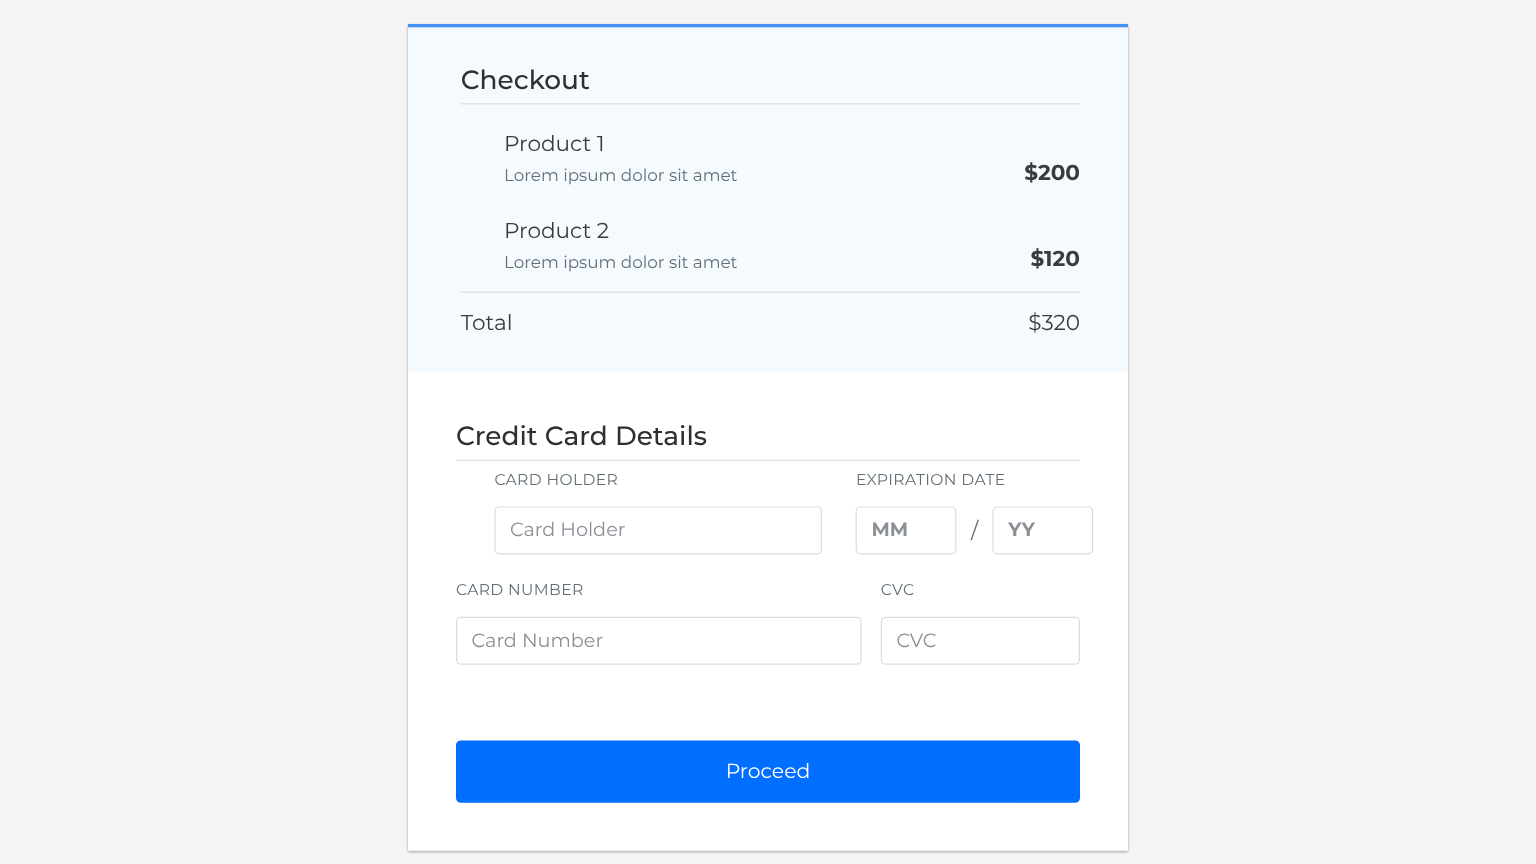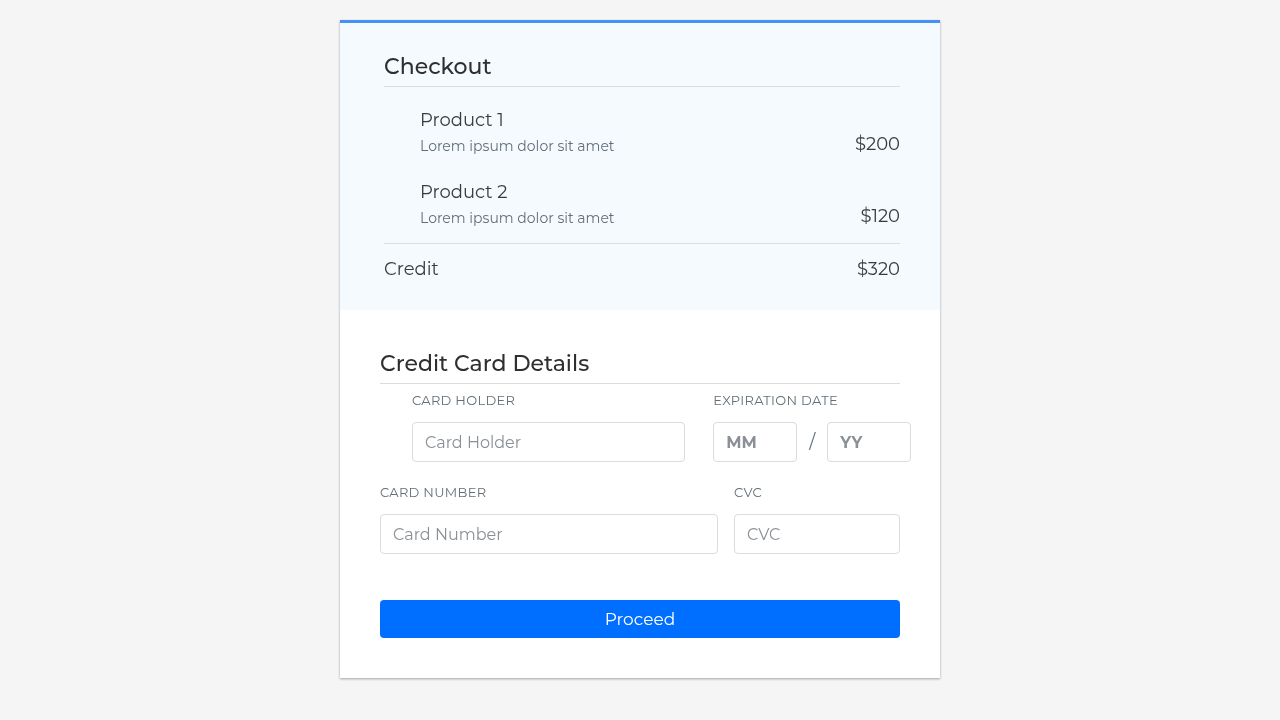--- a/index.html
+++ b/index.html
@@ -60,20 +60,21 @@
   }
   .row .desc{
     font-size:14px;
     color:var(--muted);
     margin-top:6px;
   }
   .row .price{
     font-size:18px;
     color:var(--text);
     white-space:nowrap;
+    font-weight:bold;
   }
   hr.sep{
     border:none;
     border-top:1px solid var(--border);
     margin:4px 0 0;
   }
   .total{
     display:flex;
     justify-content:space-between;
     padding-top:14px;
@@ -112,22 +113,22 @@
   .slash{color:var(--muted);font-size:18px;}
   .row1{display:flex;gap:28px;margin-left:32px;}
   .row1 .field:first-child{flex:0 0 56%;}
   .row1 .field:last-child{flex:1;}
   .row2{display:flex;gap:16px;margin-top:22px;}
   .row2 .field:first-child{flex:0 0 65%;}
   .row2 .field:last-child{flex:1;}
   .btn{
     display:block;
     width:100%;
-    margin-top:46px;
-    height:38px;
+    margin-top:63px;
+    height:52px;
     background:var(--accent);
     color:#fff;
     font-size:17px;
     border:none;
     border-radius:4px;
     cursor:pointer;
     font-family:inherit;
   }
 </style>
 </head>
@@ -150,21 +151,21 @@
       <div>
         <div class="title">Product 2</div>
         <div class="desc">Lorem ipsum dolor sit amet</div>
       </div>
       <div class="price">$120</div>
     </div>
 
     <hr class="sep">
 
     <div class="total">
-      <div>Credit</div>
+      <div>Total</div>
       <div>$320</div>
     </div>
   </div>
 
   <div class="section">
     <h1>Credit Card Details</h1>
 
     <div class="row1">
       <div class="field">
         <label class="fl">CARD HOLDER</label>

